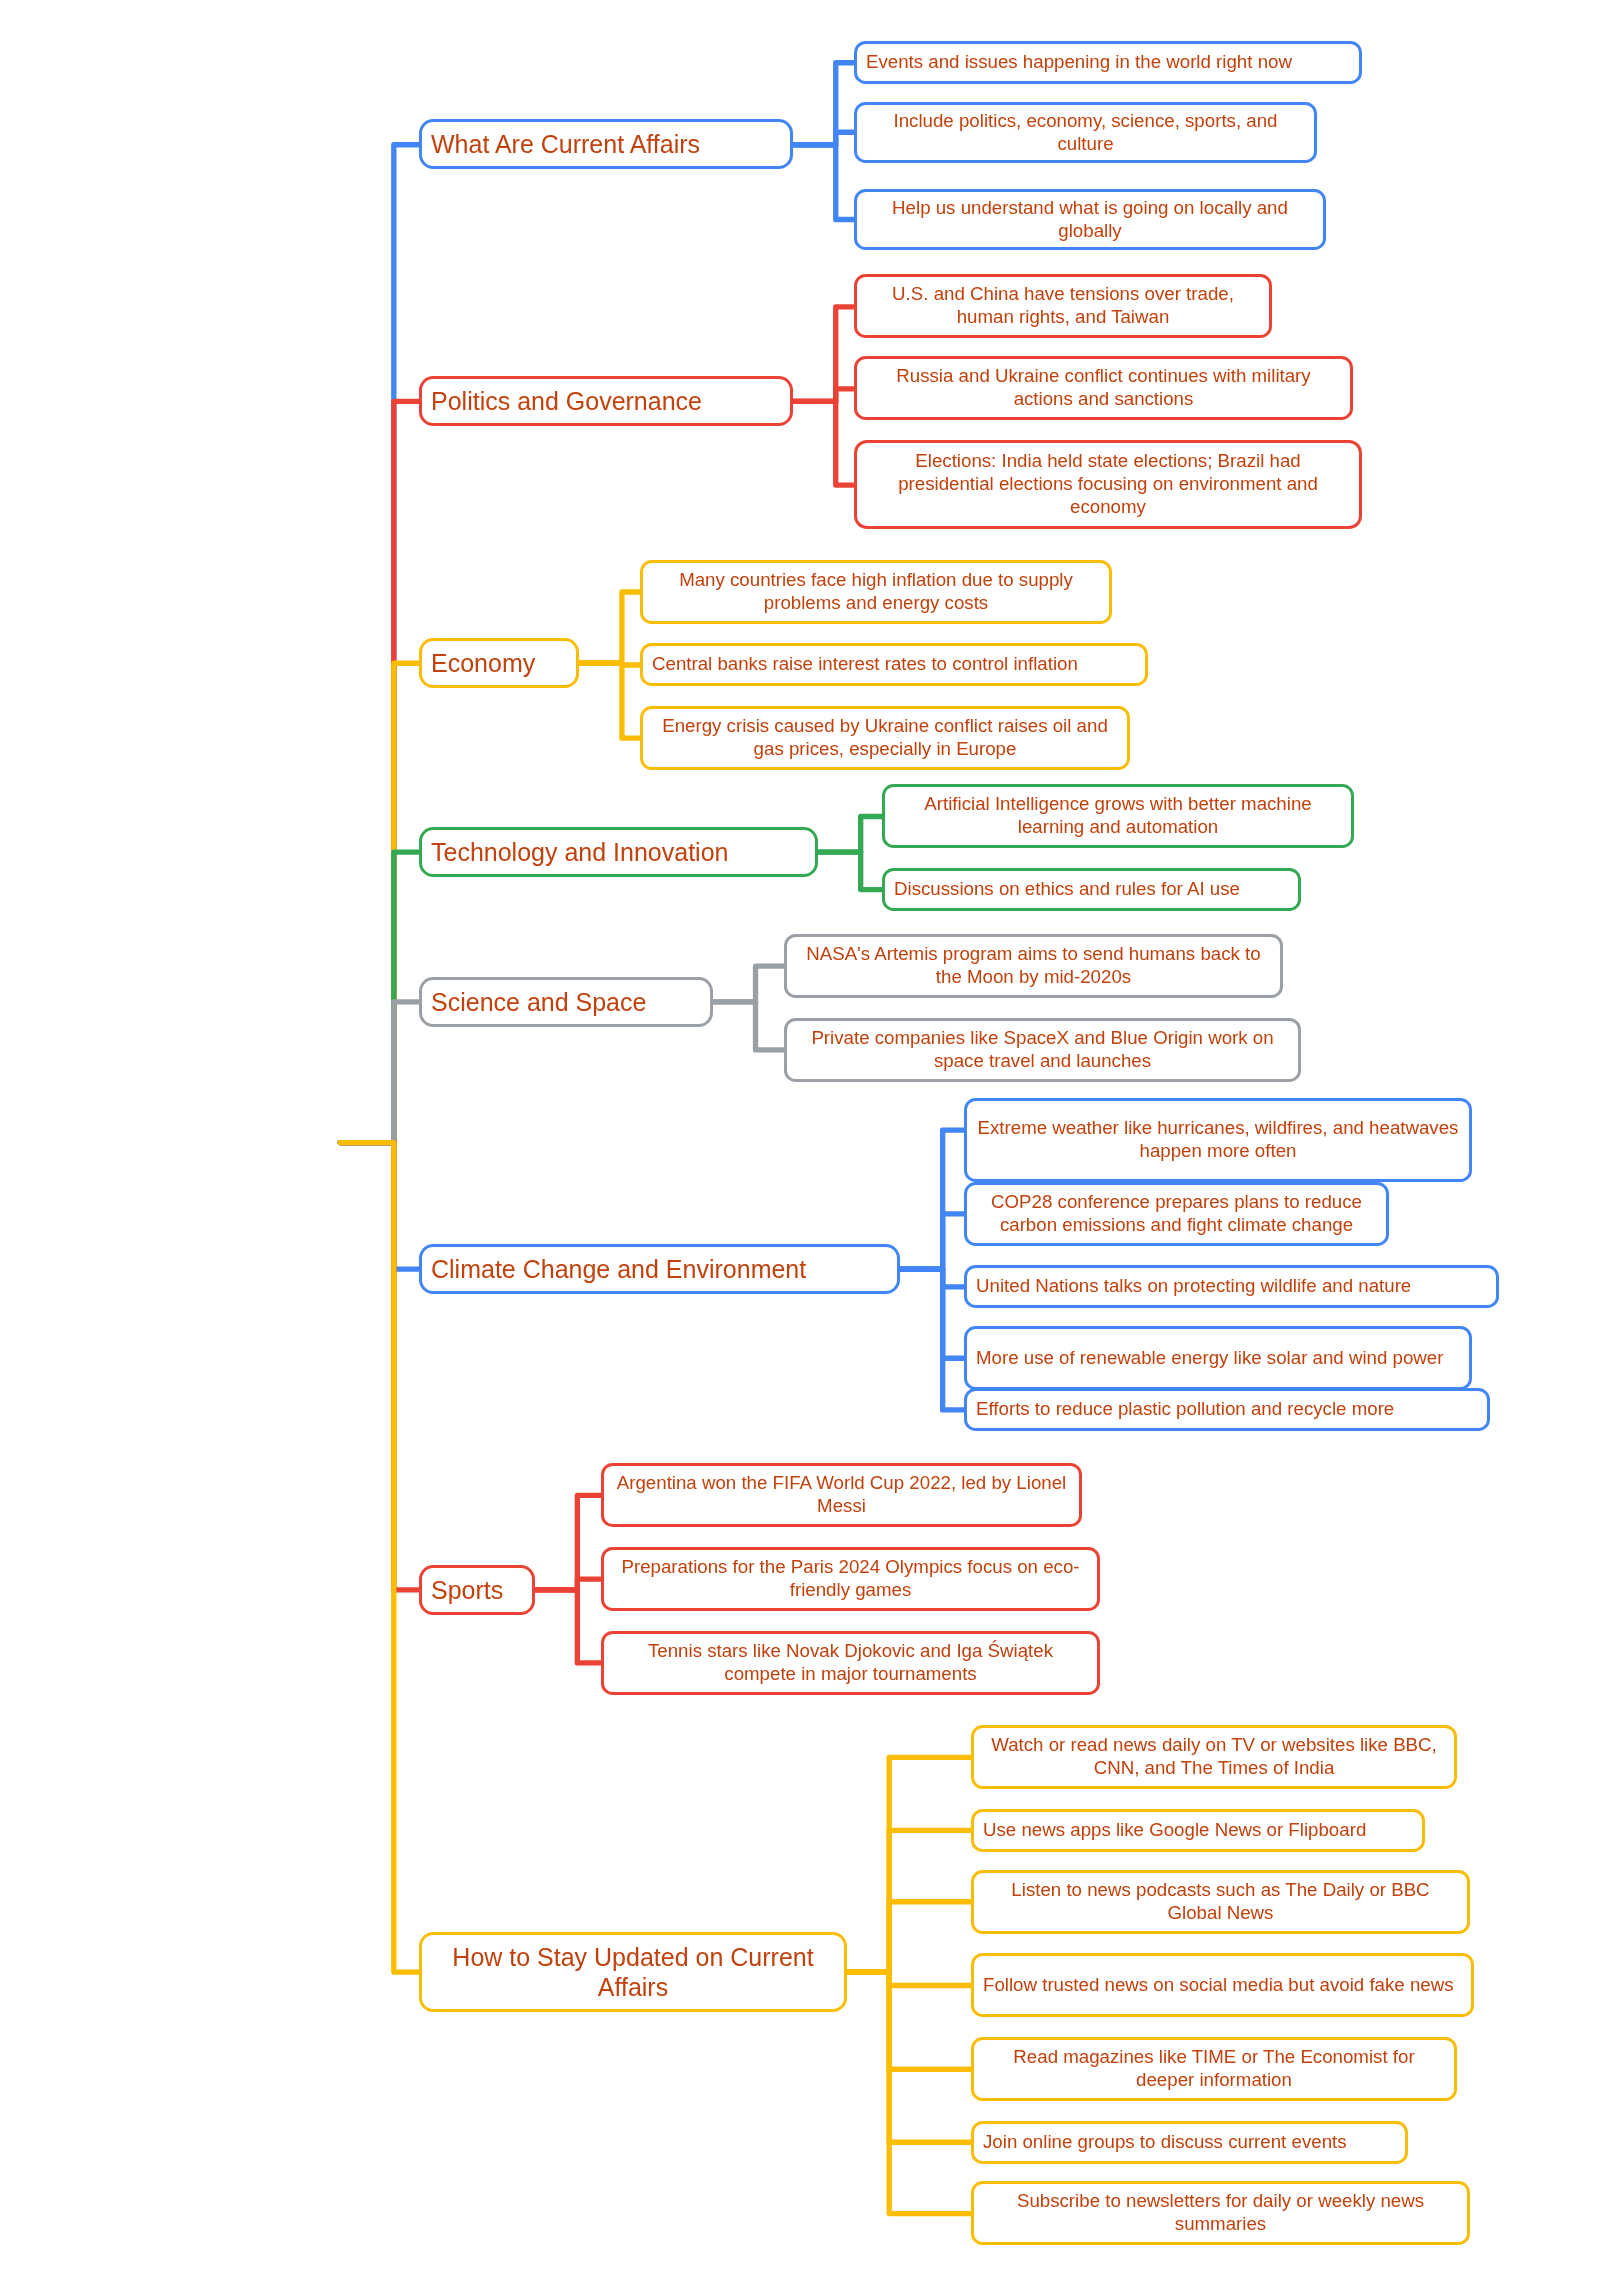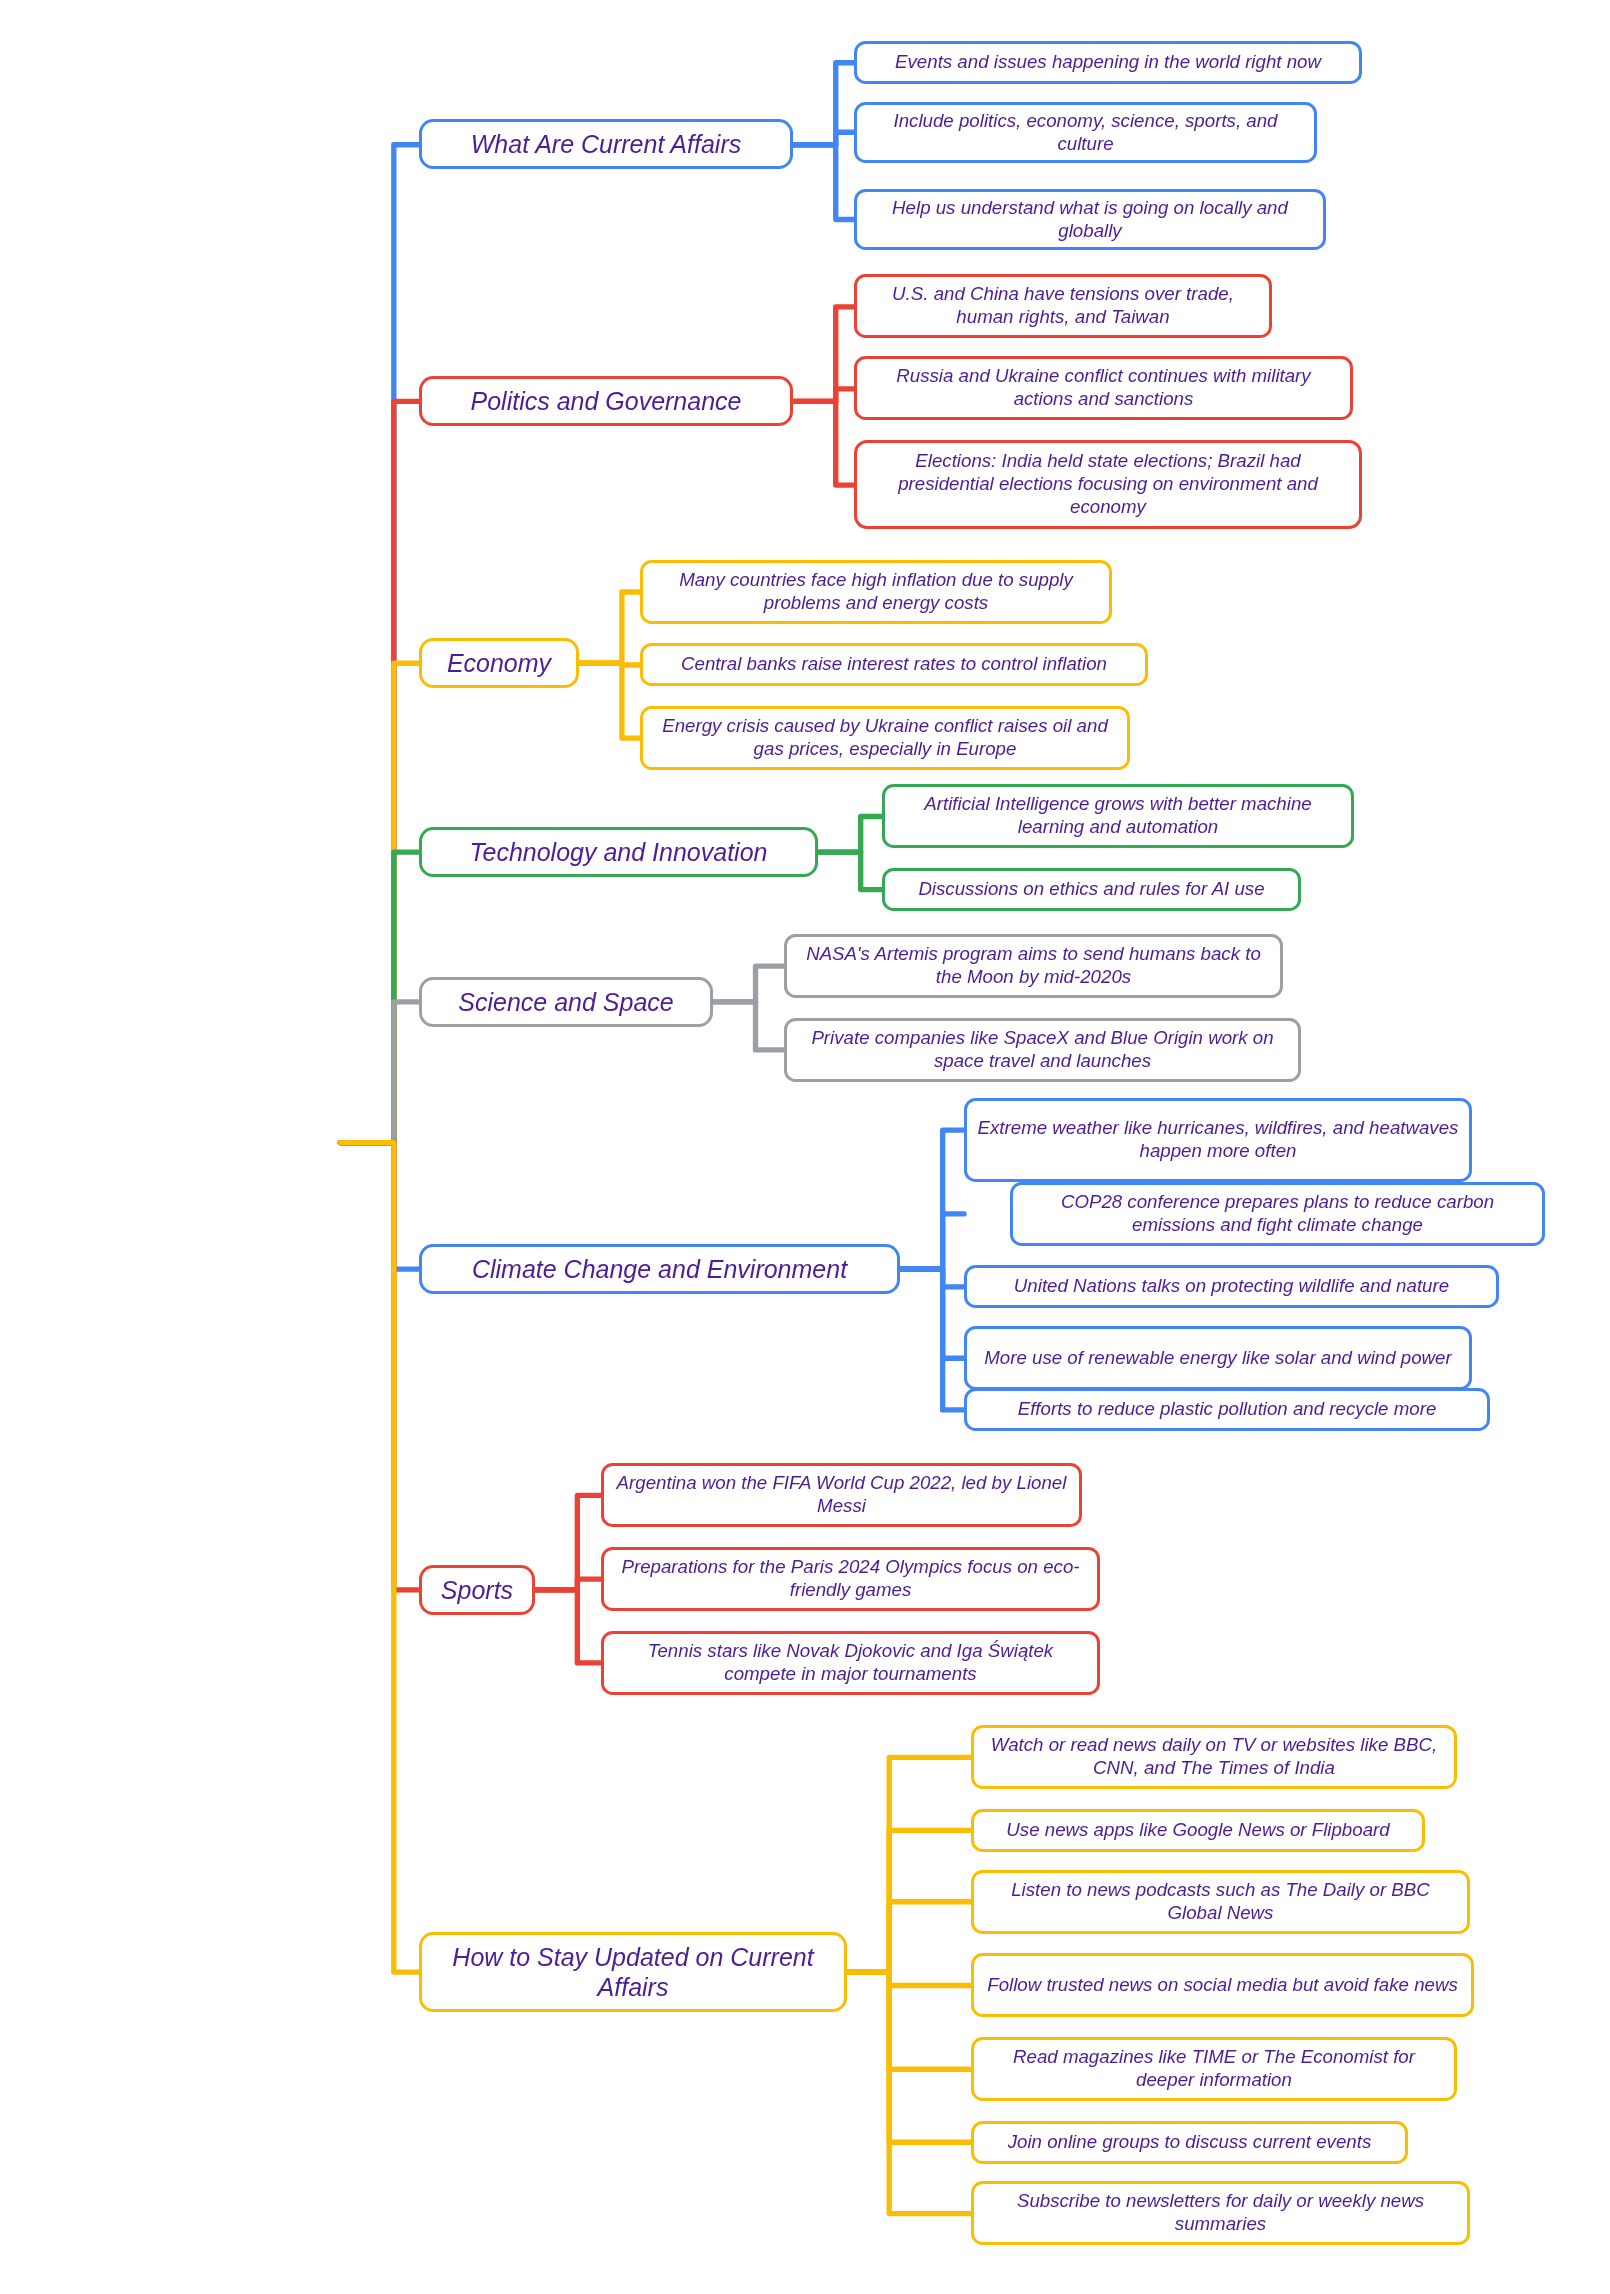--- a/index.html
+++ b/index.html
@@ -8,24 +8,23 @@
     font-family:"Liberation Sans",sans-serif;
     position:relative;overflow:hidden;
   }
   #canvas{position:absolute;inset:0;width:1610px;height:2295px;}
   svg.links{position:absolute;left:0;top:0;width:1610px;height:2295px;pointer-events:none;}
 
   .node{
     position:absolute;box-sizing:border-box;
     background:#fff;border-style:solid;border-width:3.6px;
     border-radius:12.5px;
-    display:flex;align-items:center;justify-content:center;
-    text-align:center;color:#4c1d95;line-height:1.22;
+    display:flex;align-items:center;justify-content:flex-start;
+    text-align:center;color:#c2410c;line-height:1.22;
     padding:5.3px 9px;
-    font-style:italic;
   }
   .root{
     position:absolute;box-sizing:border-box;
     background:#000;color:#fff;border-radius:12.5px;
     display:flex;align-items:center;justify-content:center;
     font-size:28px;font-weight:bold;letter-spacing:0.2px;
     padding:7.1px 14.3px;
   }
   .branch{font-size:25px;border-radius:14.3px;}
   .leaf{font-size:18.7px;border-radius:11.6px;}
@@ -139,21 +138,21 @@
       </div>
       <div class="node leaf c-gray" style="left: 784px; top: 1018px; width: 517px; height: 64px;">
         <span>Private companies like SpaceX and Blue Origin work on space travel and launches</span>
       </div>
       <div class="node branch c-blue" style="left: 419px; top: 1244px; width: 481px; height: 50px;">
         <span>Climate Change and Environment</span>
       </div>
       <div class="node leaf c-blue" style="left: 964px; top: 1098px; width: 508px; height: 84px;">
         <span>Extreme weather like hurricanes, wildfires, and heatwaves happen more often</span>
       </div>
-      <div class="node leaf c-blue" style="left: 964px; top: 1182px; width: 535px; height: 64px; margin-left: 46px;">
+      <div class="node leaf c-blue" style="left: 964px; top: 1182px; width: 425px; height: 64px;">
         <span>COP28 conference prepares plans to reduce carbon emissions and fight climate change</span>
       </div>
       <div class="node leaf c-blue" style="left: 964px; top: 1265px; width: 535px; height: 43px;">
         <span>United Nations talks on protecting wildlife and nature</span>
       </div>
       <div class="node leaf c-blue" style="left: 964px; top: 1326px; width: 508px; height: 64px;">
         <span>More use of renewable energy like solar and wind power</span>
       </div>
       <div class="node leaf c-blue" style="left: 964px; top: 1388px; width: 526px; height: 43px;">
         <span>Efforts to reduce plastic pollution and recycle more</span>

